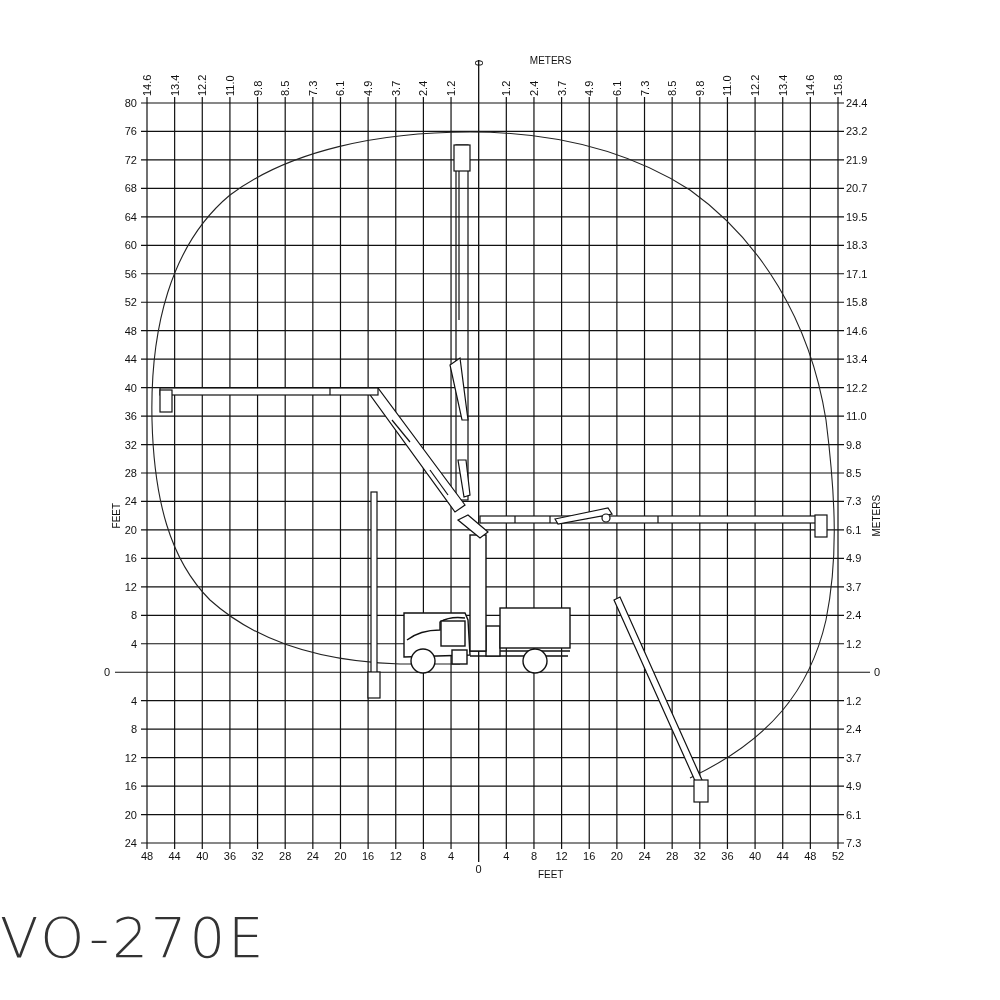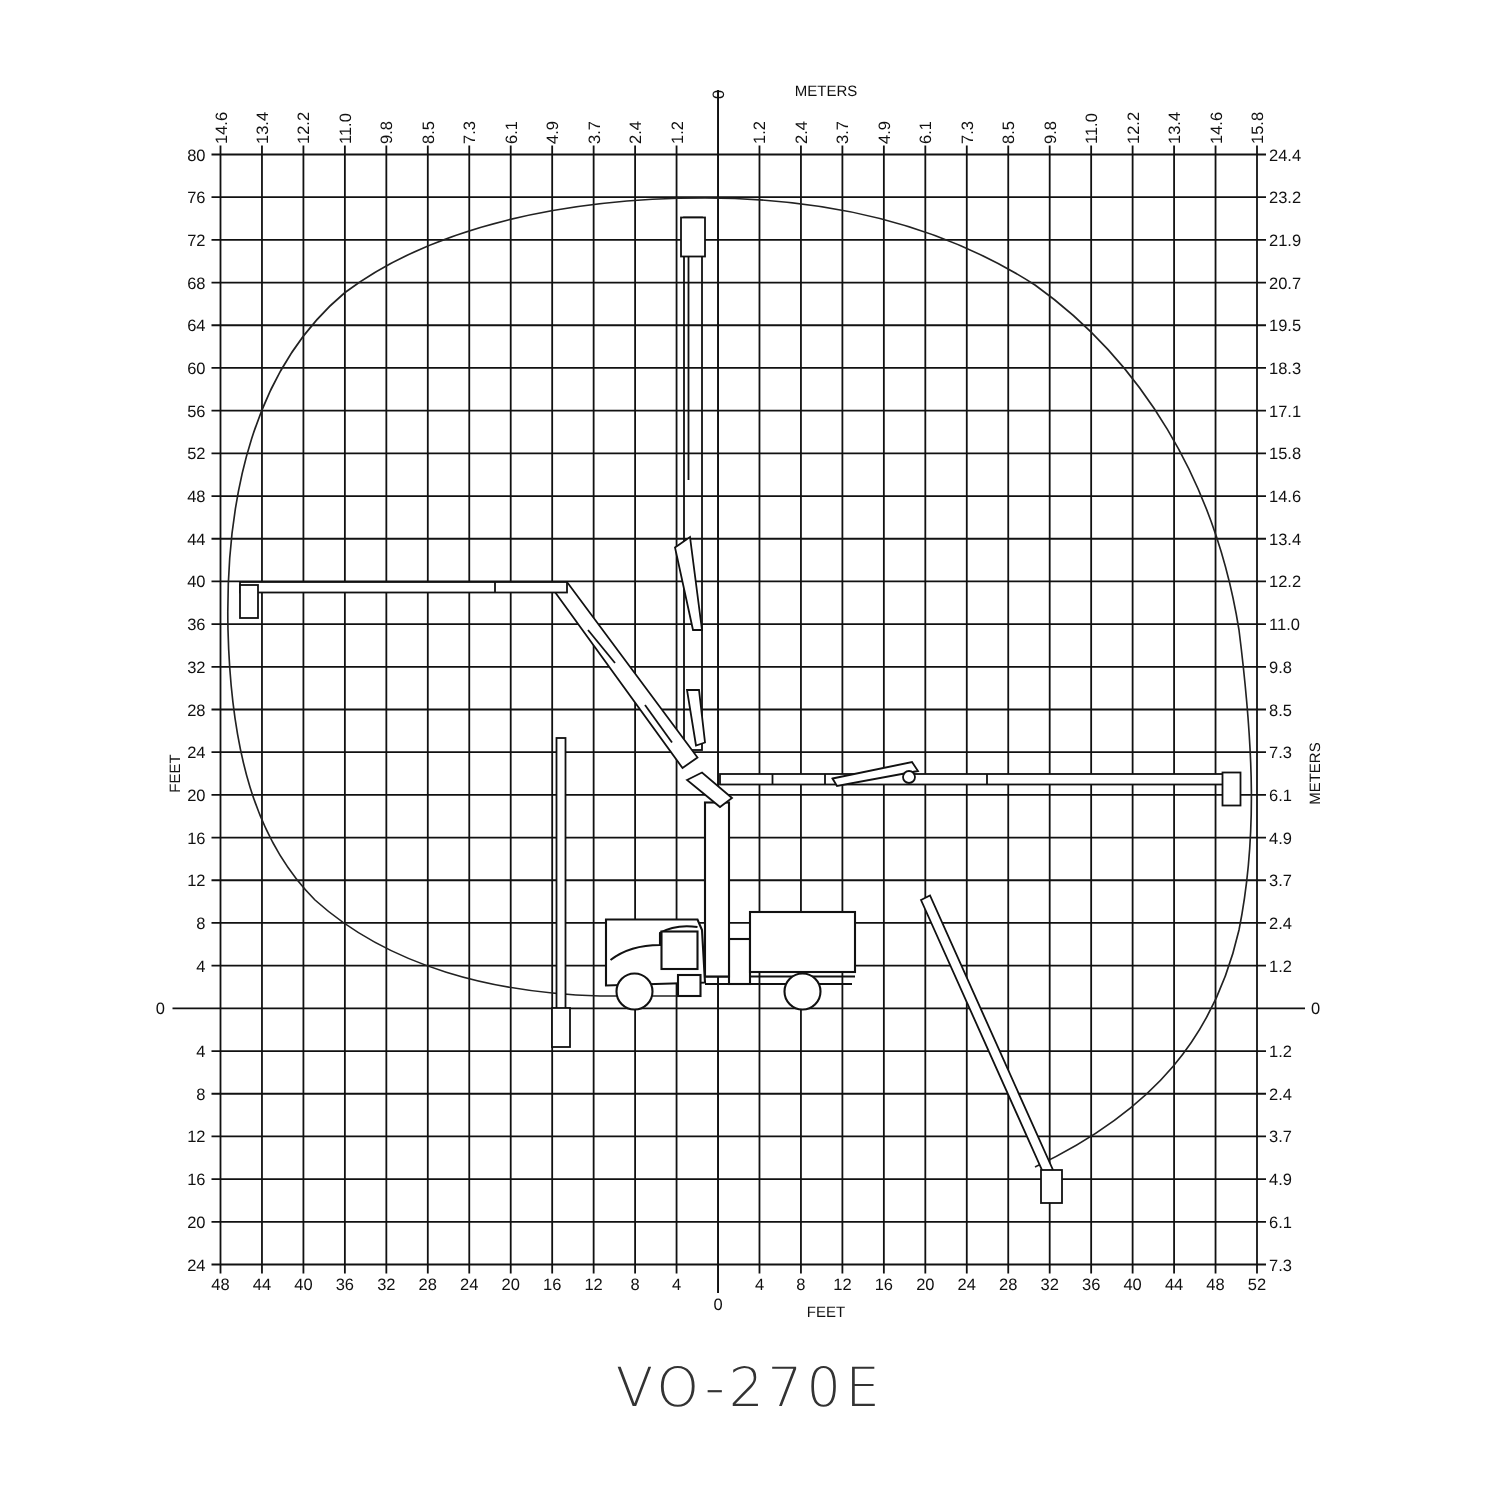--- a/index.html
+++ b/index.html
@@ -1,18 +1,18 @@
 <!DOCTYPE html>
 <html><head>
 <meta charset="utf-8">
 <style>
   html, body { margin:0; padding:0; background:#ffffff; }
   body { width:1000px; height:1000px; position:relative; overflow:hidden; font-family:"Liberation Sans", sans-serif; }
   #diagram { position:absolute; left:0; top:0; width:1000px; height:1000px; }
-  .model-title { position:absolute; left:0; width:1000px; top:905px; text-align:center; font-family:"DejaVu Sans", sans-serif; font-size:36px; font-weight:200; color:#333; letter-spacing:3px; }
+  .model-title { position:absolute; left:0; width:1000px; top:905px; text-align:left; font-family:"DejaVu Sans", sans-serif; font-size:56px; font-weight:200; color:#333; letter-spacing:3px; }
   svg text { font-family:"Liberation Sans", sans-serif; fill:#111; }
 </style>
 </head>
 <body>
 
 <svg id="diagram" viewBox="0 0 1000 1000" xmlns="http://www.w3.org/2000/svg">
   <g id="grid" stroke="#111" stroke-width="1.2" fill="none">
       <line x1="147" y1="97" x2="147" y2="849" stroke-width="1.2"></line>
       <line x1="174.64" y1="97" x2="174.64" y2="849" stroke-width="1.2"></line>
       <line x1="202.28" y1="97" x2="202.28" y2="849" stroke-width="1.2"></line>

